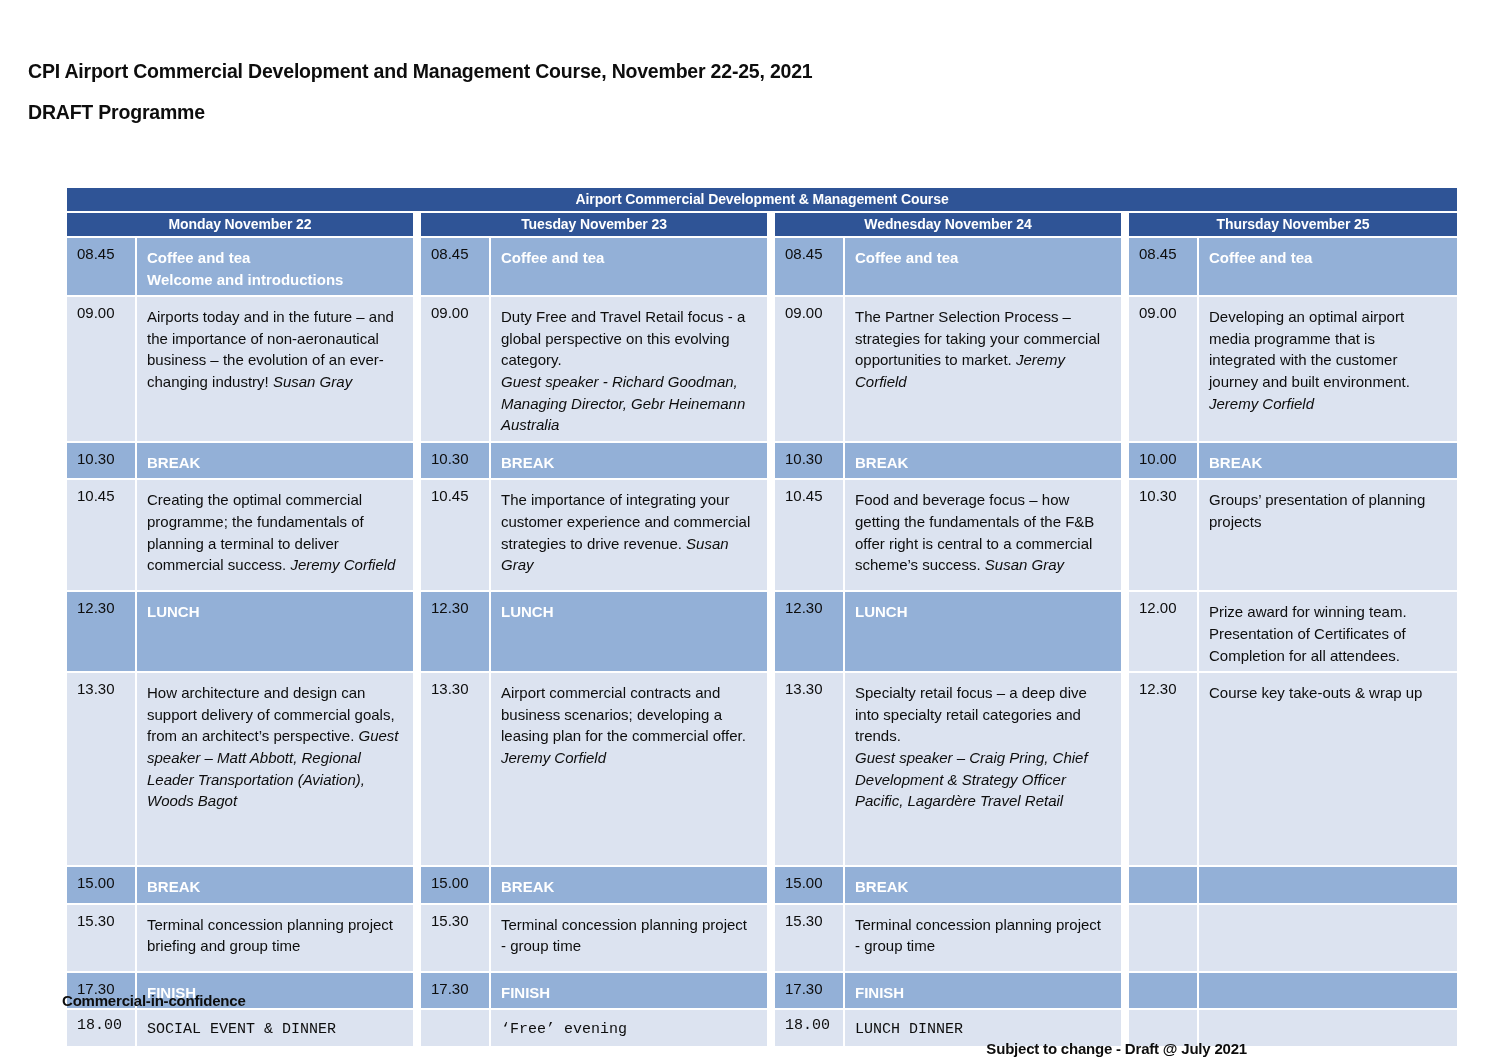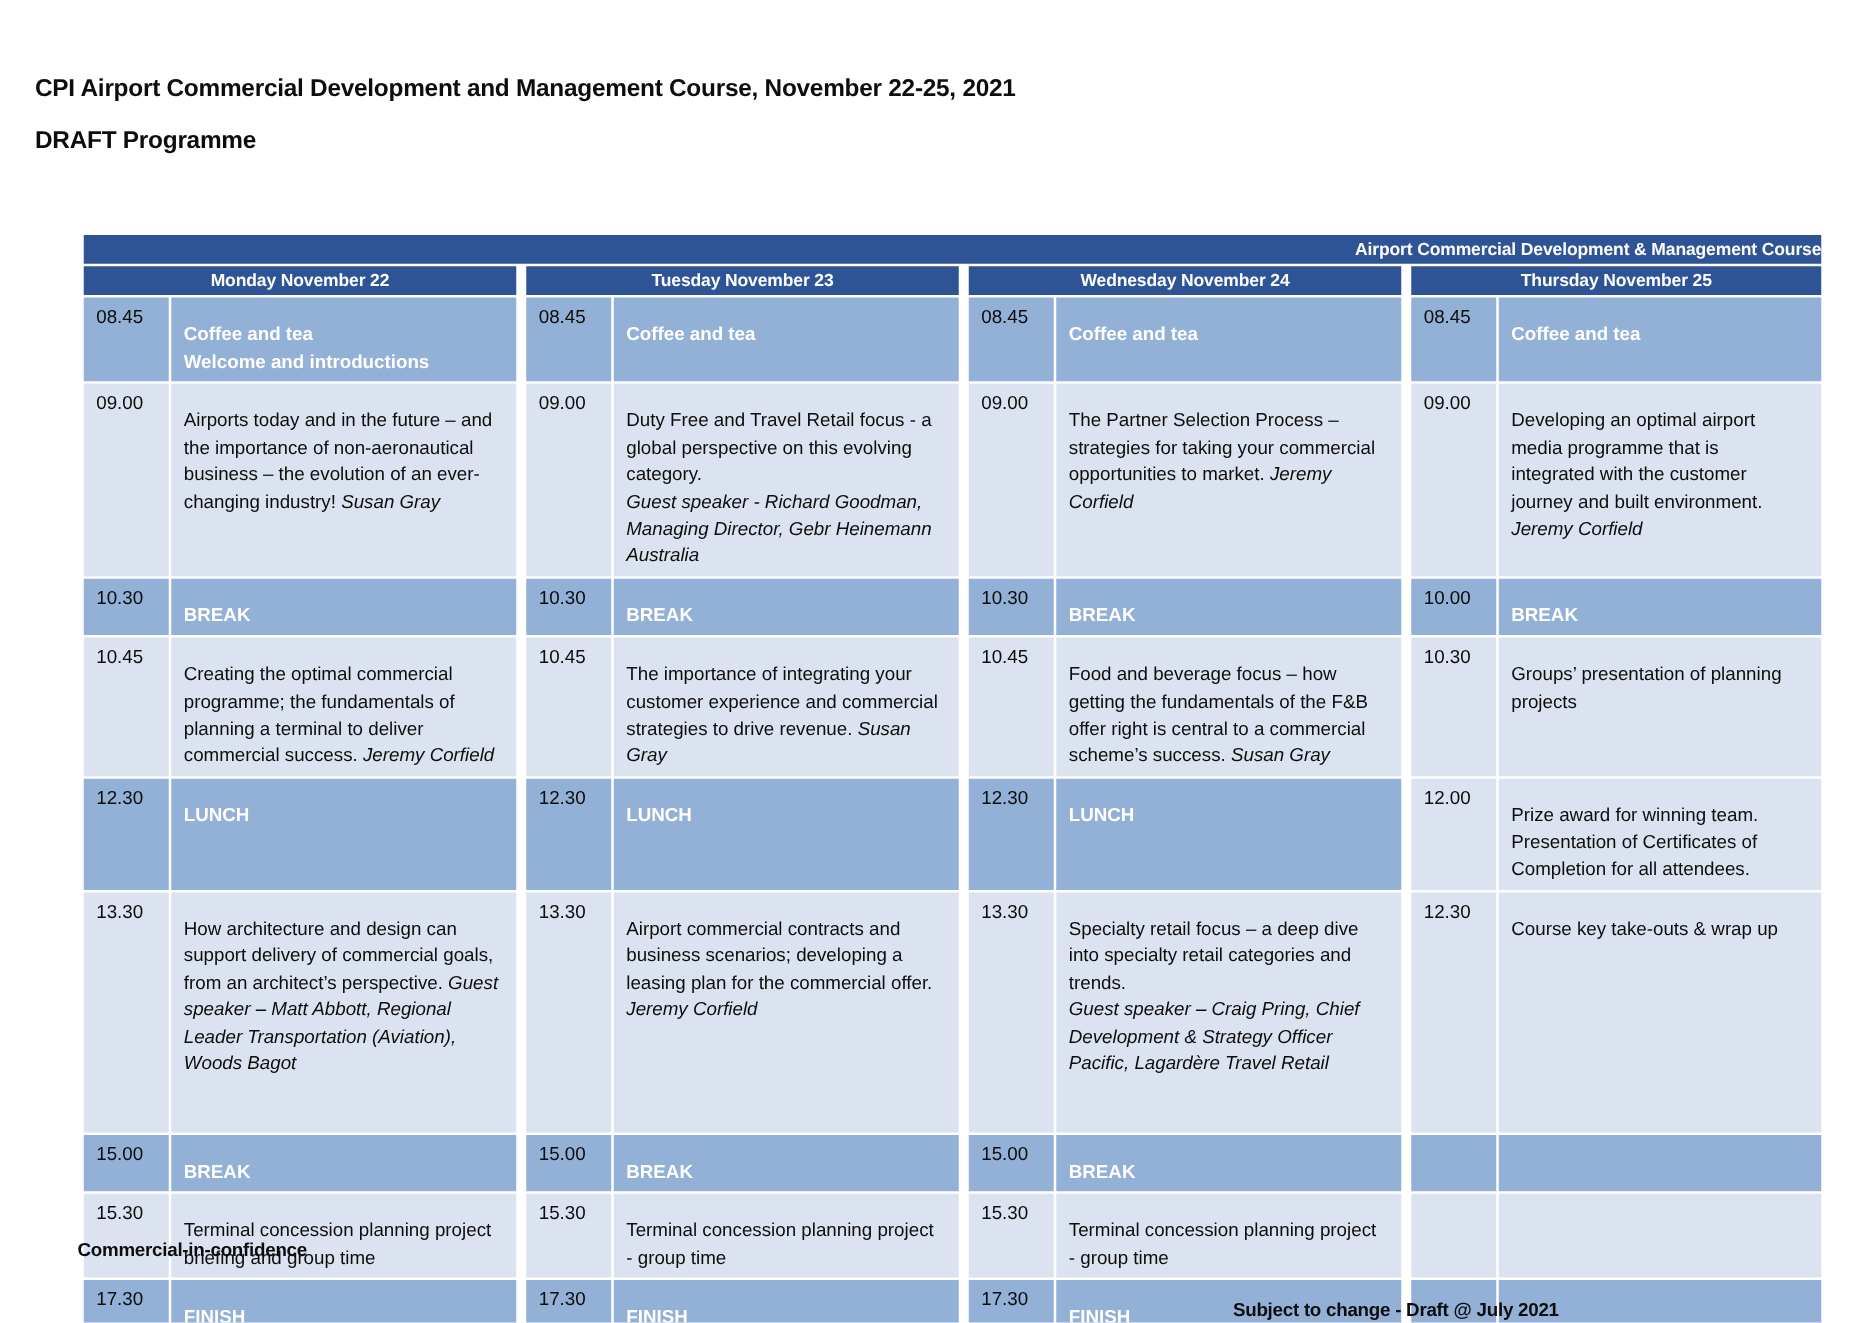--- a/index.html
+++ b/index.html
@@ -61,21 +61,21 @@
     vertical-align: top;
     padding: 0;
     border: 0;
   }
 
   .band-title {
     background: #2F5496;
     color: #ffffff;
     font-size: 14px;
     font-weight: bold;
-    text-align: right;
+    text-align: center;
     height: 23px;
     line-height: 23px;
     letter-spacing: -0.1px;
   }
   .day-head {
     background: #2F5496;
     color: #ffffff;
     font-size: 14px;
     font-weight: bold;
     text-align: center;
@@ -94,21 +94,21 @@
     background: #DCE3F0;
     font-size: 15px;
     line-height: 21.6px;
     color: #0d0d0d;
   }
   .cell.time {
     padding: 5px 0 5px 10px;
     white-space: nowrap;
   }
   .cell.desc {
-    padding: 19px 12px 5px 10px;
+    padding: 9px 12px 5px 10px;
   }
   .cell.hdr {
     background: #93B0D7;
   }
   .cell.hdr.time {
     color: #0d0d0d;
   }
   .cell.hdr.desc {
     color: #ffffff;
     font-weight: bold;

